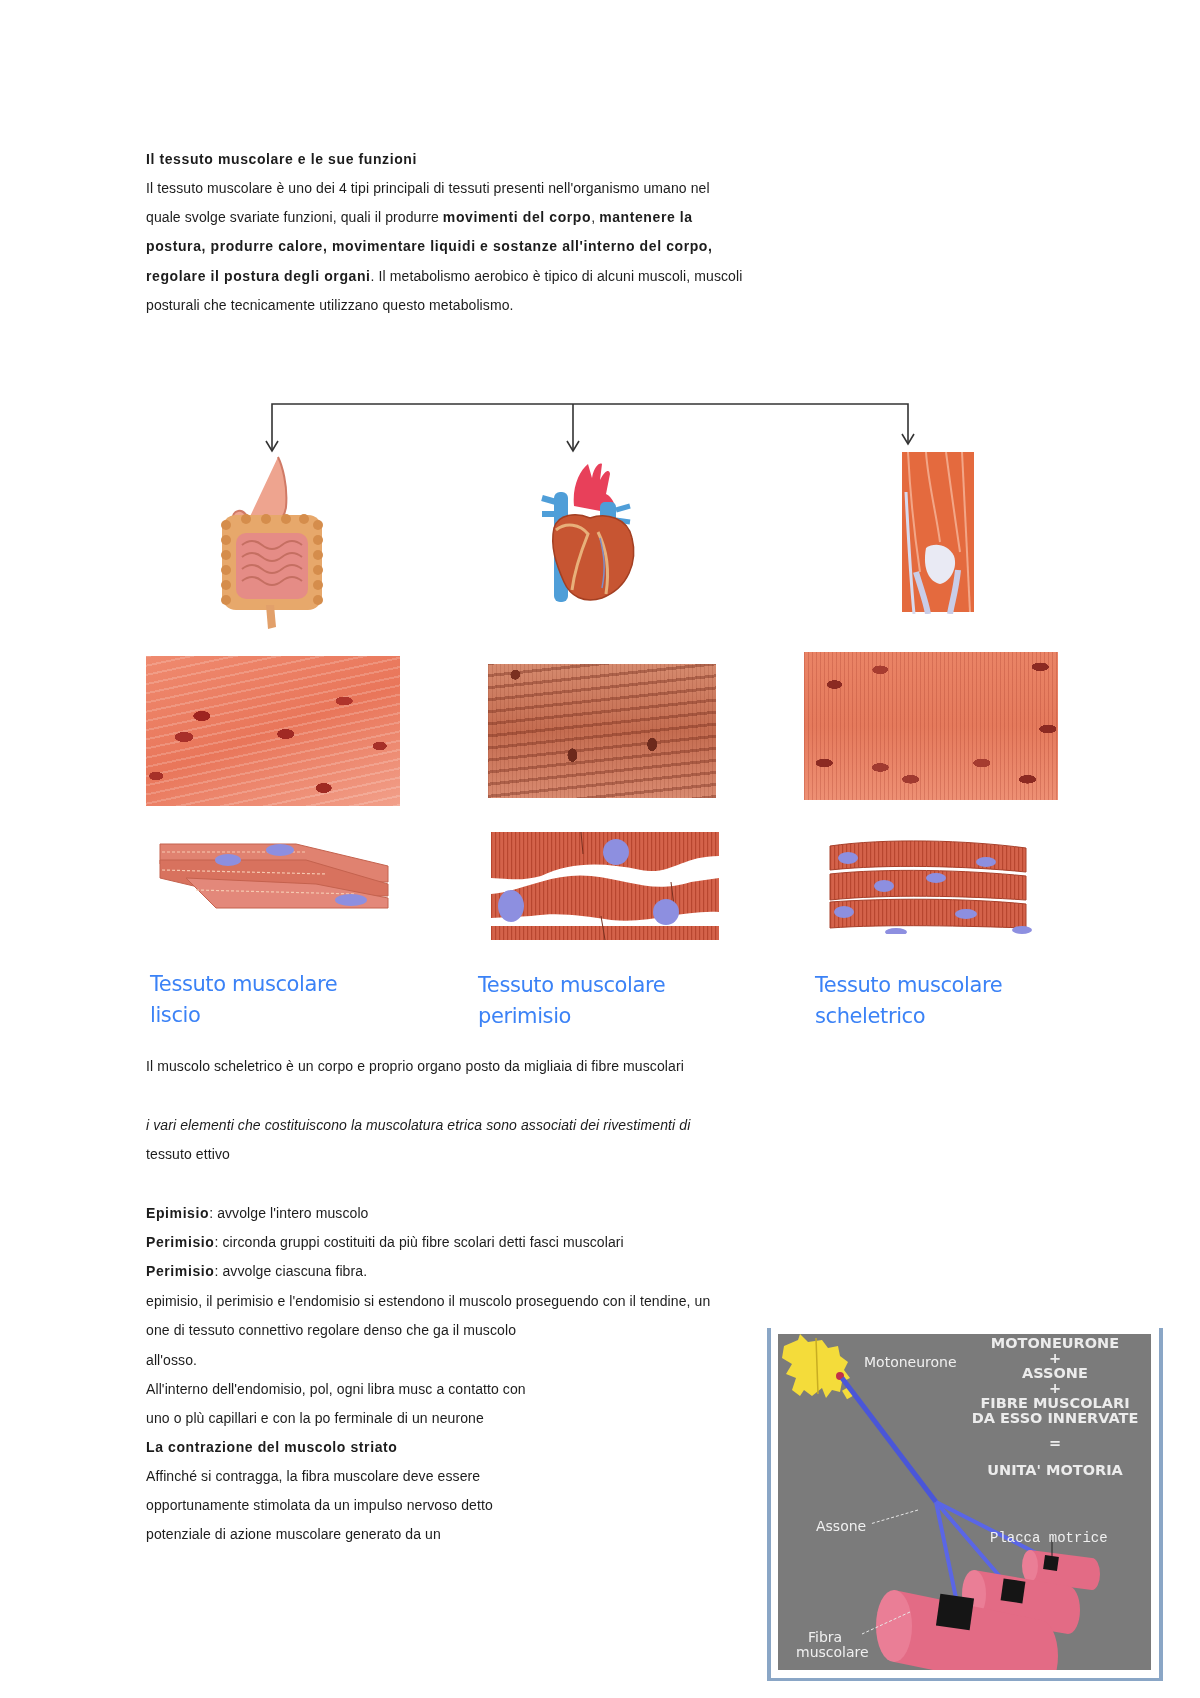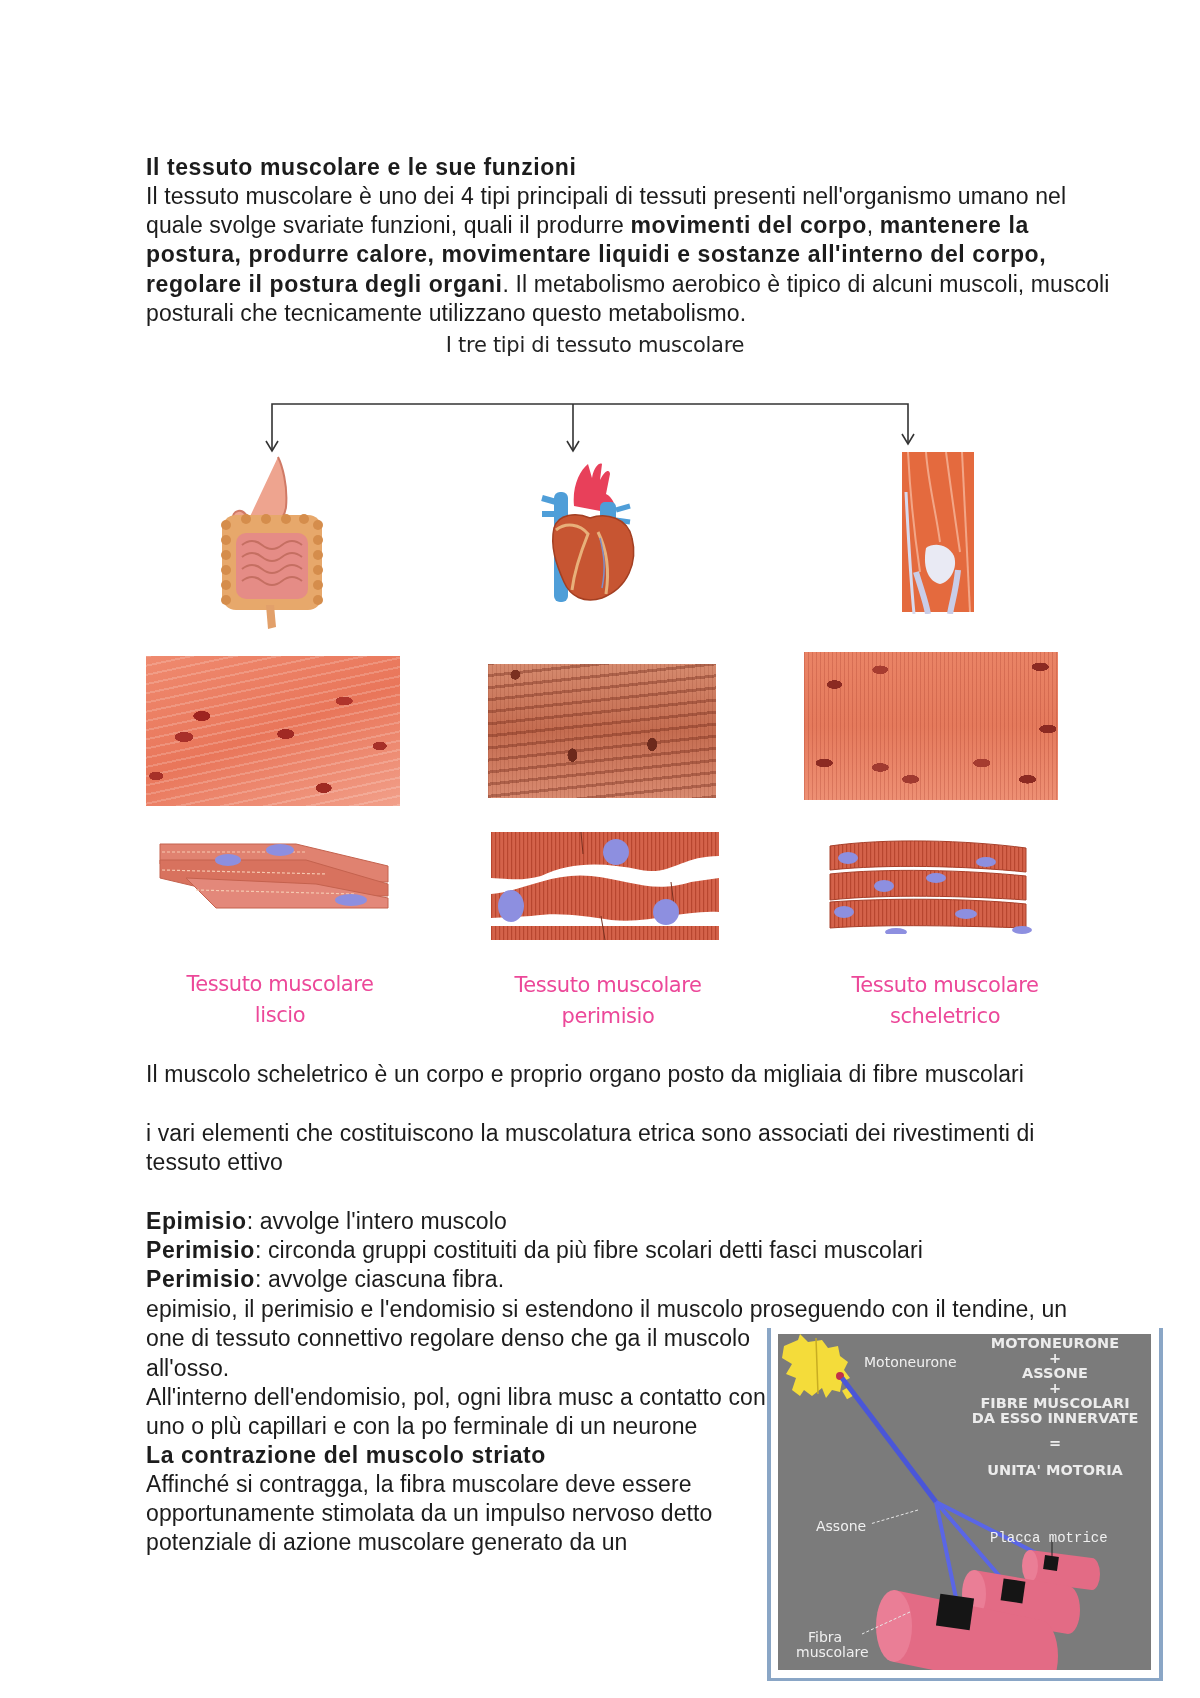--- a/index.html
+++ b/index.html
@@ -1,28 +1,28 @@
 <!DOCTYPE html>
 <html><head>
   <meta charset="utf-8">
   <style>
     html, body { margin: 0; padding: 0; background: #ffffff; }
     body { width: 1200px; height: 1698px; position: relative; overflow: hidden;
            font-family: "Liberation Sans", sans-serif; color: #1a1a1a; }
     .page { position: absolute; left: 0; top: 0; width: 1200px; height: 1698px; background: #fff; }
 
-    .line { position: absolute; left: 146px; font-size: 23px; line-height: 22px; white-space: nowrap;
-            letter-spacing: 0.1px; color: #1c1c1c; margin-top: 8px; }
+    .line { position: absolute; left: 146px; font-size: 14px; line-height: 22px; white-space: nowrap;
+            letter-spacing: 0.1px; color: #1c1c1c; }
     .b { font-weight: bold; letter-spacing: 0.6px; }
 
     .fig-title { position: absolute; left: 0; width: 1190px; top: 333px; text-align: center;
                  font-family: "DejaVu Sans", sans-serif; font-size: 21px; color: #222; letter-spacing: -0.3px; }
 
-    .caption { position: absolute; text-align: center; font-family: "DejaVu Sans", sans-serif;
-               font-size: 21px; line-height: 31px; color: #ec4899; width: 260px; letter-spacing: -0.4px; }
+    .caption { position: absolute; font-family: "DejaVu Sans", sans-serif;
+               font-size: 21px; line-height: 31px; color: #3b82f6; width: 260px; letter-spacing: -0.4px; }
 
     .tile { position: absolute; overflow: hidden; }
     .organ { position: absolute; }
 
     .mu-frame { position: absolute; left: 767px; top: 1328px; width: 396px; height: 353px; }
     .mu-border-l { position: absolute; left: 0; top: 0; width: 4px; height: 100%; background: #8aa6c6; }
     .mu-border-r { position: absolute; right: 0; top: 0; width: 4px; height: 100%; background: #8aa6c6; }
     .mu-border-b { position: absolute; left: 0; bottom: 0; width: 100%; height: 3px; background: #8aa6c6; }
     .mu-img { position: absolute; left: 11px; top: 6px; width: 373px; height: 336px;
               background: #7b7b7b; overflow: hidden; }
@@ -39,21 +39,20 @@
   <div class="line b" style="top:148px;">Il tessuto muscolare e le sue funzioni</div>
 
   <div id="intro">
       <div class="line" style="top: 177px;"><span>Il tessuto muscolare è uno dei 4 tipi principali di tessuti presenti nell'organismo umano nel</span></div>
       <div class="line" style="top: 206px;"><span>quale svolge svariate funzioni, quali il produrre </span><span class="b">movimenti del corpo</span><span>, </span><span class="b">mantenere la</span></div>
       <div class="line" style="top: 235px;"><span class="b">postura, produrre calore, movimentare liquidi e sostanze all'interno del corpo,</span></div>
       <div class="line" style="top: 265px;"><span class="b">regolare il postura degli organi</span><span>. Il metabolismo aerobico è tipico di alcuni muscoli, muscoli</span></div>
       <div class="line" style="top: 294px;"><span>posturali che tecnicamente utilizzano questo metabolismo.</span></div>
     </div>
 
-  <div class="fig-title">I tre tipi di tessuto muscolare</div>
 
   <svg style="position:absolute;left:0;top:0;" width="1200" height="470">
     <g stroke="#333" stroke-width="1.6" fill="none">
       <polyline points="272,450 272,404 908,404 908,443"></polyline>
       <line x1="573" y1="404" x2="573" y2="450"></line>
       <polyline points="266,441 272,451 278,441"></polyline>
       <polyline points="567,441 573,451 579,441"></polyline>
       <polyline points="902,434 908,444 914,434"></polyline>
     </g>
   </svg>
@@ -212,21 +211,21 @@
   <div class="caption" style="left:478px;top:970px;">
     <div>Tessuto muscolare</div>
     <div>perimisio</div>
   </div>
   <div class="caption" style="left:815px;top:970px;">
     <div>Tessuto muscolare</div>
     <div>scheletrico</div>
   </div>
 
   <div class="line" style="top:1055px;">Il muscolo scheletrico è un corpo e proprio organo posto da migliaia di fibre muscolari</div>
-  <div class="line" style="top:1114px;">i vari elementi che costituiscono la muscolatura etrica sono associati dei rivestimenti di</div>
+  <div class="line" style="top:1114px;font-style:italic;">i vari elementi che costituiscono la muscolatura etrica sono associati dei rivestimenti di</div>
   <div class="line" style="top:1143px;">tessuto ettivo</div>
 
   <div class="line" style="top:1202px;"><span class="b">Epimisio</span><span>: avvolge l'intero muscolo</span></div>
   <div class="line" style="top:1231px;"><span class="b">Perimisio</span><span>: circonda gruppi costituiti da più fibre scolari detti fasci muscolari</span></div>
   <div class="line" style="top:1260px;"><span class="b">Perimisio</span><span>: avvolge ciascuna fibra.</span></div>
 
   <div class="line" style="top:1290px;">epimisio, il perimisio e l'endomisio si estendono il muscolo proseguendo con il tendine, un</div>
   <div class="line" style="top:1319px;">one di tessuto connettivo regolare denso che ga il muscolo</div>
   <div class="line" style="top:1349px;">all'osso.</div>
   <div class="line" style="top:1378px;">All'interno dell'endomisio, pol, ogni libra musc a contatto con</div>

